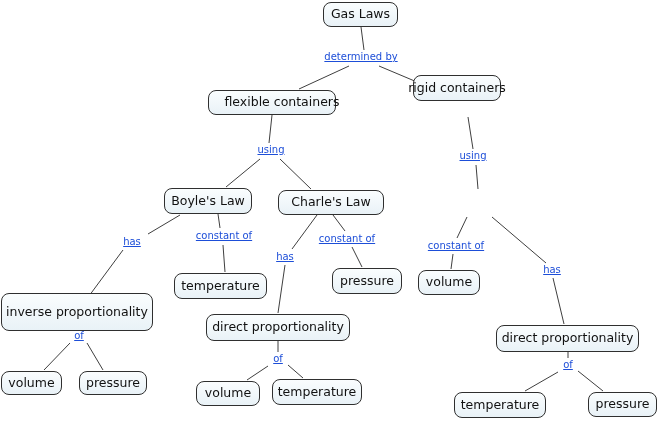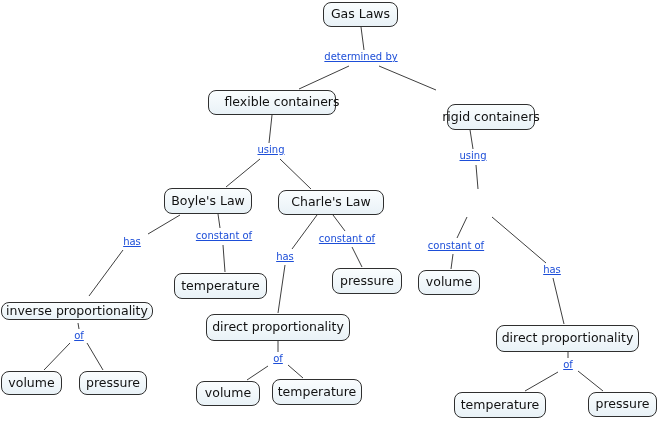--- a/index.html
+++ b/index.html
@@ -78,27 +78,27 @@
       <line x1="278" y1="341" x2="278" y2="352" stroke="#3f3f3f" stroke-width="1"></line>
       <line x1="268" y1="366" x2="247" y2="380" stroke="#3f3f3f" stroke-width="1"></line>
       <line x1="288" y1="365" x2="303" y2="378" stroke="#3f3f3f" stroke-width="1"></line>
       <line x1="568" y1="352" x2="568" y2="358" stroke="#3f3f3f" stroke-width="1"></line>
       <line x1="558" y1="372" x2="525" y2="391" stroke="#3f3f3f" stroke-width="1"></line>
       <line x1="578" y1="371" x2="603" y2="391" stroke="#3f3f3f" stroke-width="1"></line>
     </svg>
 
 <div class="node" style="left: 323px; top: 2px; width: 75px; height: 25px;">Gas Laws</div>
     <div class="node" style="left: 208px; top: 90px; width: 128px; height: 25px; padding-left: 20px;">flexible containers</div>
-    <div class="node" style="left: 413px; top: 104px; width: 88px; height: 26px; margin-left: 34px;">rigid containers</div>
+    <div class="node" style="left: 413px; top: 75px; width: 88px; height: 26px;">rigid containers</div>
     <div class="node" style="left: 164px; top: 188px; width: 88px; height: 26px;">Boyle's Law</div>
     <div class="node" style="left: 278px; top: 190px; width: 106px; height: 25px;">Charle's Law</div>
     <div class="node" style="left: 174px; top: 273px; width: 93px; height: 26px;">temperature</div>
     <div class="node" style="left: 332px; top: 268px; width: 70px; height: 26px;">pressure</div>
     <div class="node" style="left: 418px; top: 270px; width: 62px; height: 25px;">volume</div>
-    <div class="node" style="left: 1px; top: 302px; width: 152px; height: 18px;">inverse proportionality</div>
+    <div class="node" style="left: 1px; top: 293px; width: 152px; height: 38px;">inverse proportionality</div>
     <div class="node" style="left: 206px; top: 314px; width: 144px; height: 27px;">direct proportionality</div>
     <div class="node" style="left: 496px; top: 325px; width: 143px; height: 27px;">direct proportionality</div>
     <div class="node" style="left: 1px; top: 371px; width: 61px; height: 24px;">volume</div>
     <div class="node" style="left: 79px; top: 371px; width: 68px; height: 24px;">pressure</div>
     <div class="node" style="left: 196px; top: 381px; width: 64px; height: 25px;">volume</div>
     <div class="node" style="left: 272px; top: 379px; width: 90px; height: 26px;">temperature</div>
     <div class="node" style="left: 454px; top: 392px; width: 92px; height: 26px;">temperature</div>
     <div class="node" style="left: 588px; top: 392px; width: 69px; height: 25px;">pressure</div>
     <div class="link-label" style="left: 361px; top: 57px;">determined by</div>
     <div class="link-label" style="left: 271px; top: 150px;">using</div>

